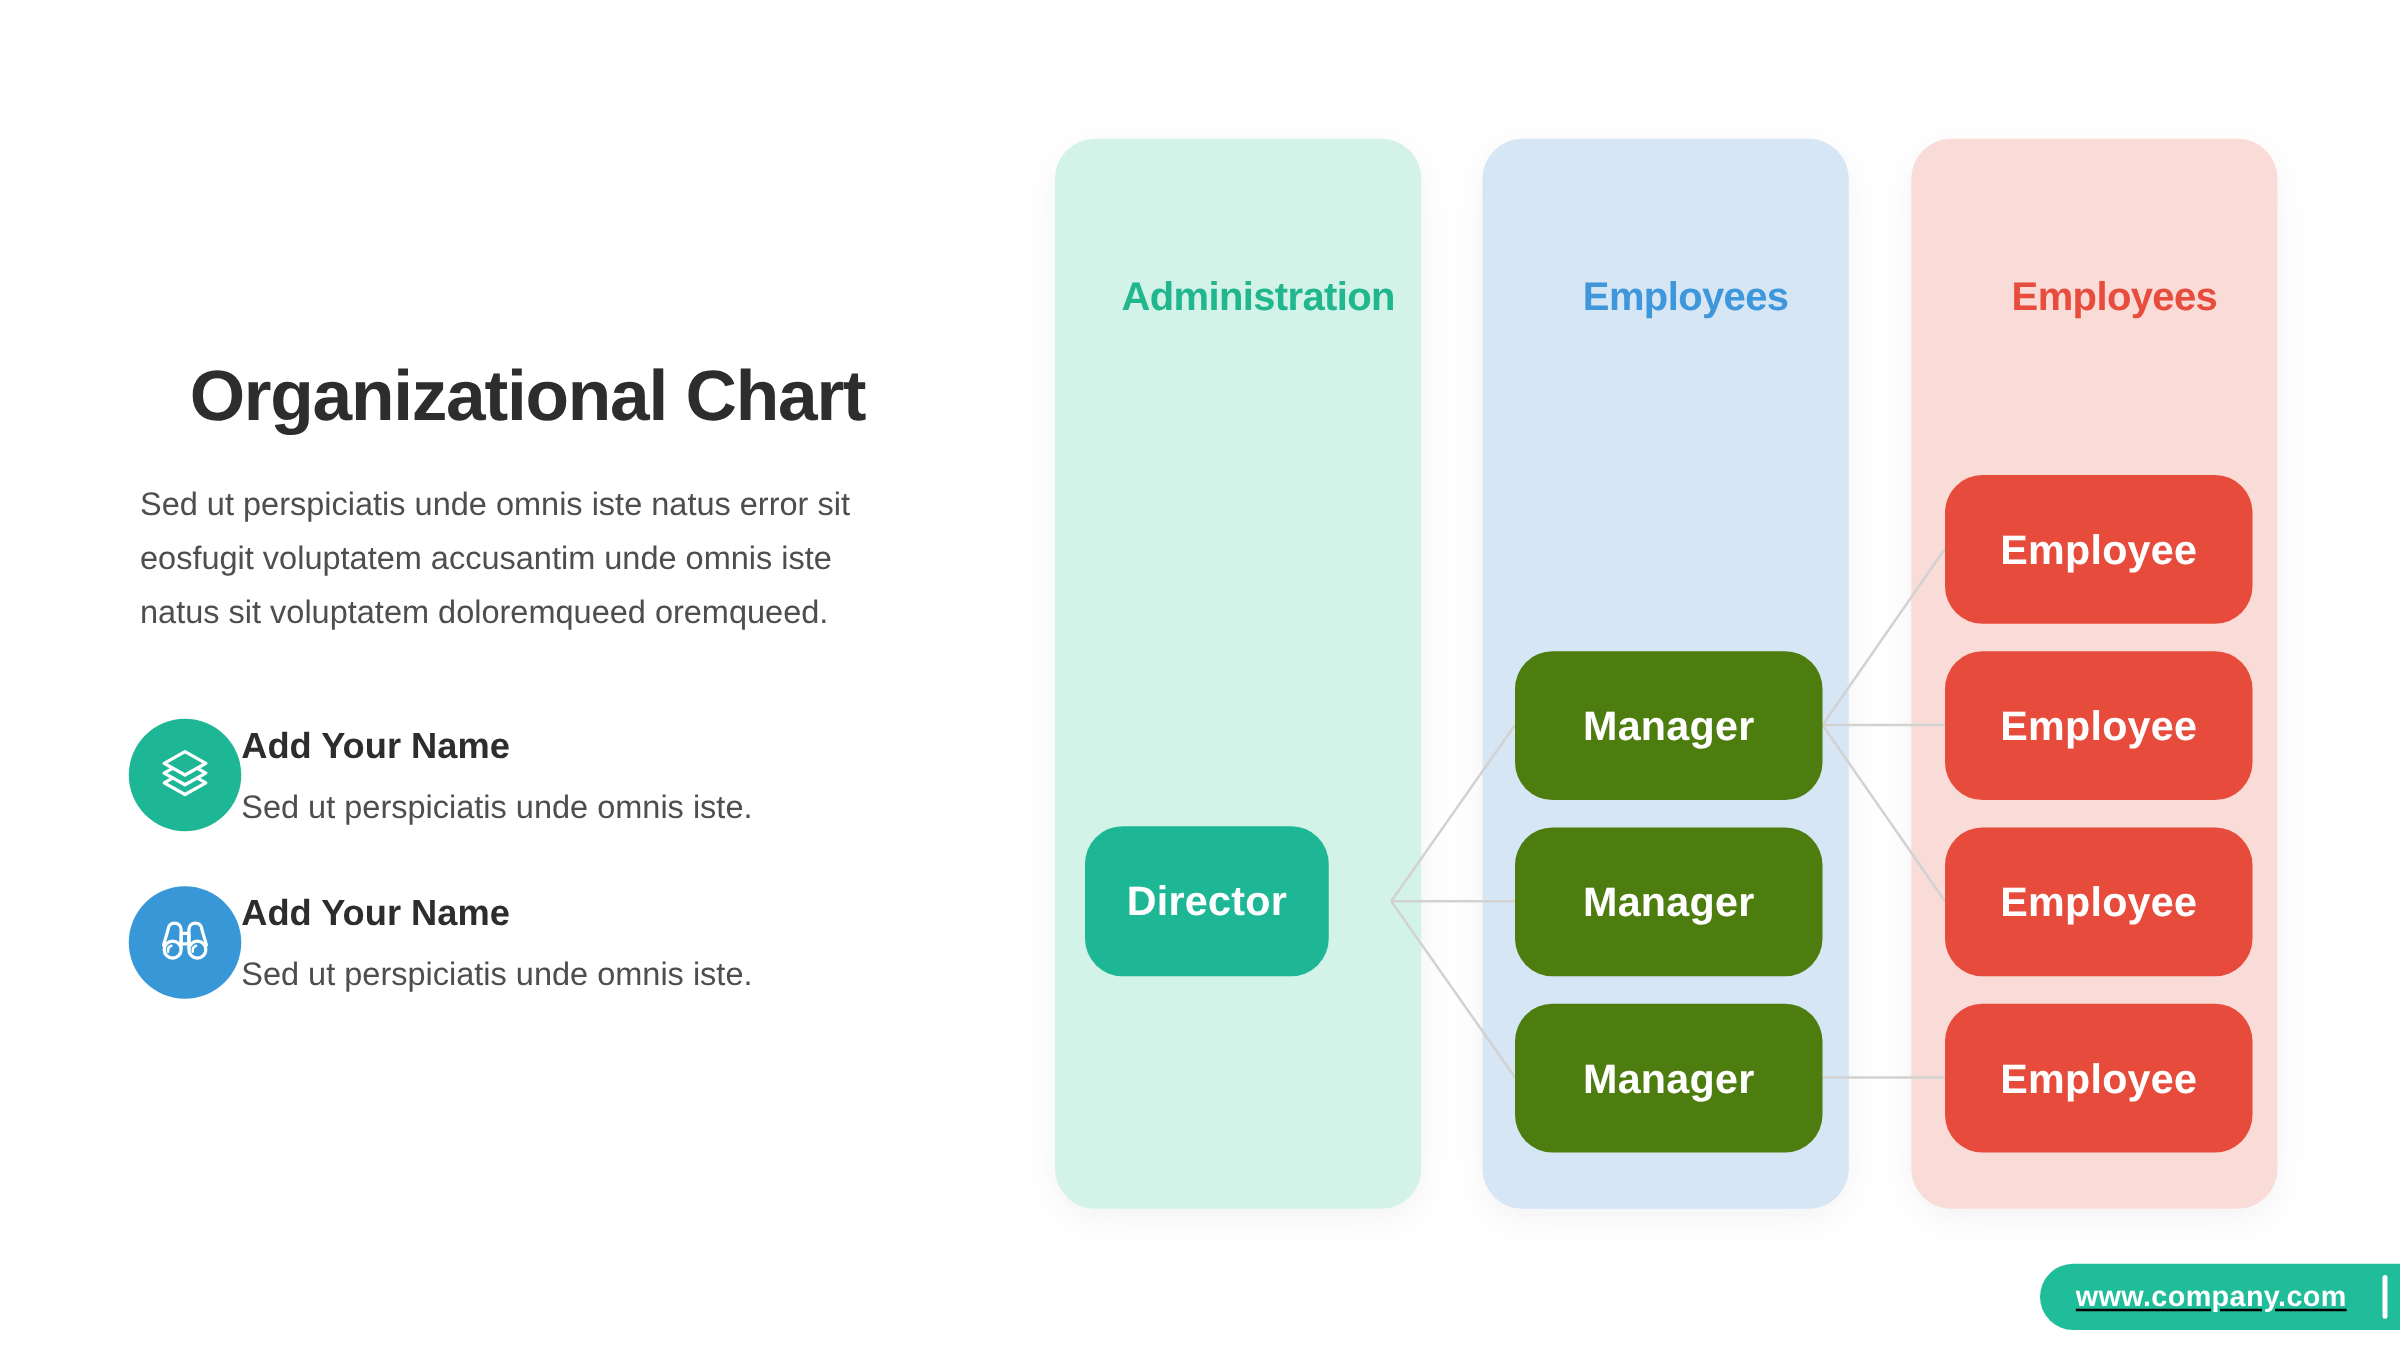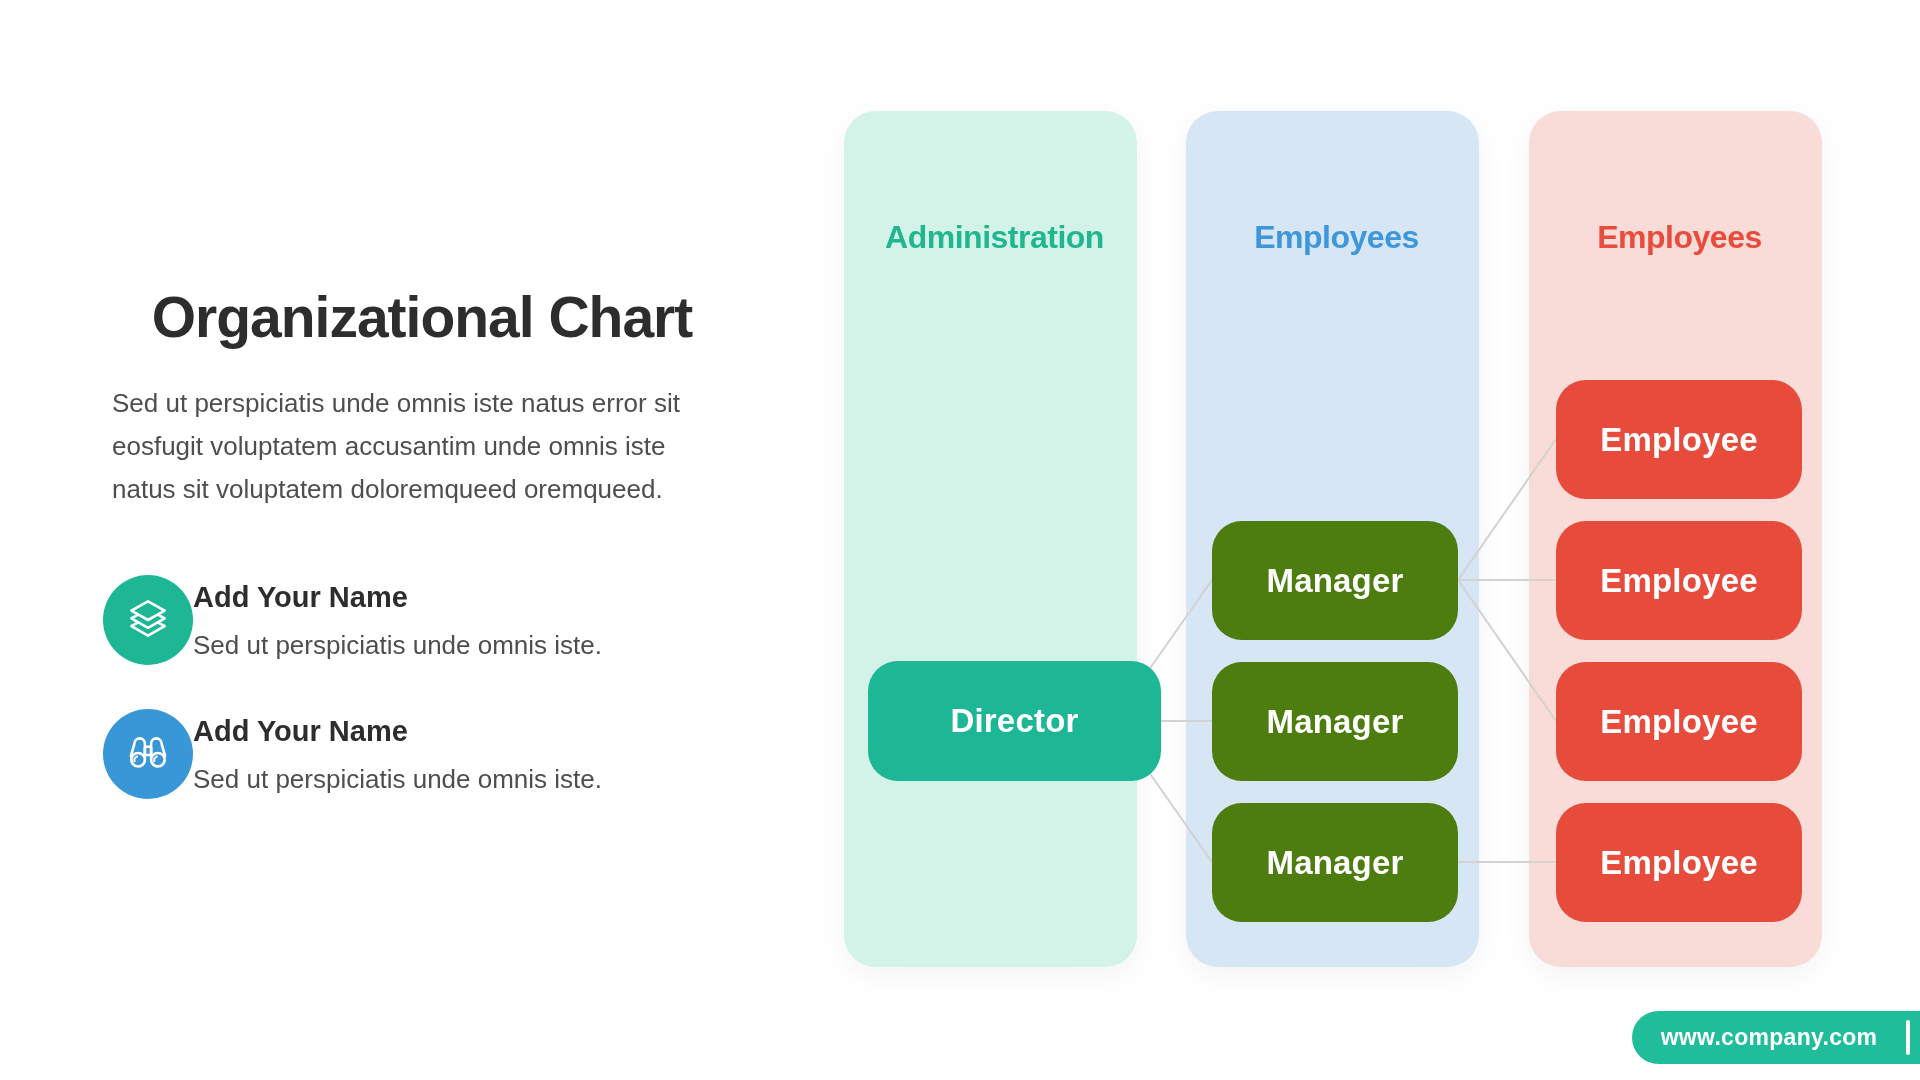--- a/index.html
+++ b/index.html
@@ -37,48 +37,48 @@
   
   .col {
     position: absolute; top: 111px; height: 856px; width: 293px;
     border-radius: 32px; z-index: 1;
     box-shadow: 0 8px 30px rgba(0,0,0,0.05);
   }
   .col-admin { left: 844px;  background: #d3f3e8; }
   .col-mgmt  { left: 1186px; background: #d6e6f5; }
   .col-emp   { left: 1529px; background: #f9dcd7; }
   .col-header {
-    position: absolute; top: 108px; left: 4px; width: 100%;
+    position: absolute; top: 108px; left: 16px; width: 100%;
     text-align: center; font-size: 32px; font-weight: 800; letter-spacing: -0.5px;
   }
   .col-admin .col-header { color: #21b78e; }
   .col-mgmt  .col-header { color: #3e96db; }
   .col-emp   .col-header { color: #e74c3c; }
 
   
   .connectors { position: absolute; inset: 0; z-index: 2; pointer-events: none; }
   .connectors line { stroke: #d2d2d2; stroke-width: 2; }
 
   
   .node {
     position: absolute; width: 246px; height: 119px; z-index: 3;
     border-radius: 30px; display: flex; align-items: center; justify-content: center;
     color: #ffffff; font-size: 33px; font-weight: 800; letter-spacing: 0.2px;
   }
-  .node-green { background: #1eb795; left: 868px; top: 661px; width: 293px; height: 120px; }
+  .node-green { background: #1eb795; left: 868px; top: 661px; width: 195px; height: 120px; }
   .node-blue  { background: #4d7c0f; left: 1212px; }
   .node-red   { background: #e74b3b; left: 1556px; }
   .mgr-1 { top: 521px; } .mgr-2 { top: 662px; } .mgr-3 { top: 803px; }
   .emp-1 { top: 380px; } .emp-2 { top: 521px; } .emp-3 { top: 662px; } .emp-4 { top: 803px; }
 
   
   .footer-pill {
     position: absolute; left: 1632px; top: 1011px; width: 288px; height: 53px;
     background: #1fbd9a; border-radius: 27px 0 0 27px; z-index: 4;
-    display: flex; align-items: center; justify-content: center;
+    display: flex; align-items: center; justify-content: center; text-decoration: underline;
   }
   .footer-pill-label {
     color: #ffffff; font-size: 23px; font-weight: 800; letter-spacing: 0.3px;
     padding-right: 14px;
   }
   .footer-pill-divider {
     position: absolute; right: 10px; top: 9px; width: 4px; height: 35px;
     background: #ffffff; border-radius: 2px;
   }
 </style>

